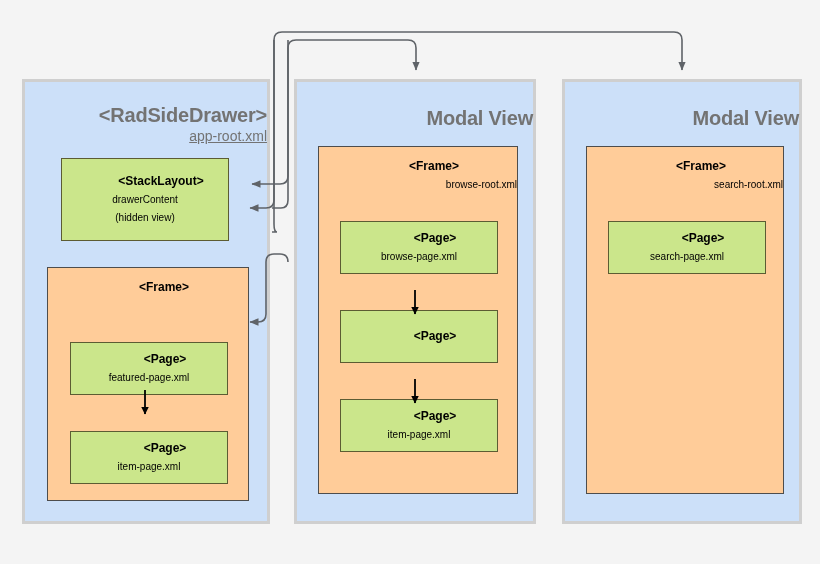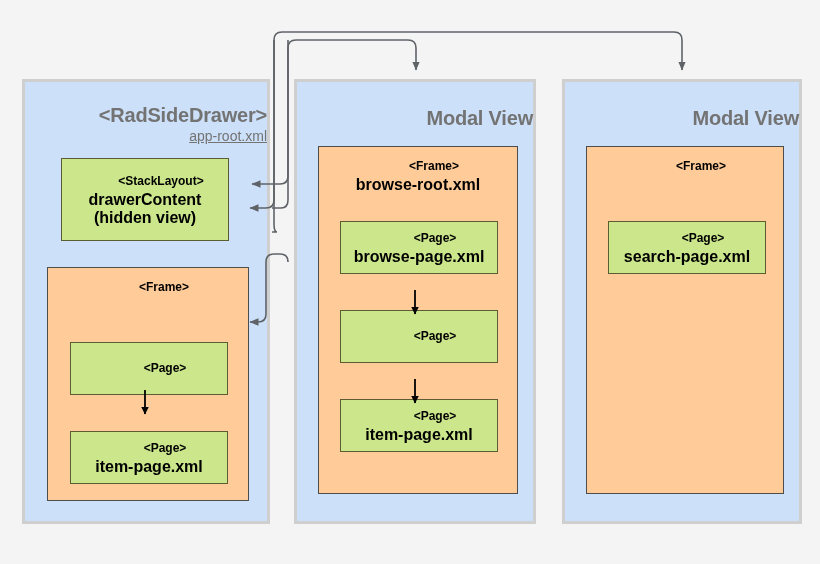--- a/index.html
+++ b/index.html
@@ -71,24 +71,25 @@
   .node .title {
     display: block;
     font-size: 12px;
     font-weight: bold;
     line-height: 19px;
     color: #000;
     padding-left: 32px;
   }
   .node .subtitle {
     display: block;
-    font-size: 16px;
-    font-weight: bold;
+    font-size: 10px;
+    font-weight: normal;
     line-height: 18px;
     color: #000;
+    text-align: right;
   }
   .node.green {
     background: #cbe68b;
     border: 1.6px solid #5c5c33;
   }
   .node.orange {
     background: #ffcc99;
     border: 1.6px solid #4d4d4d;
   }
 
@@ -132,20 +133,21 @@
       <span class="title">&lt;StackLayout&gt;</span>
       <span class="subtitle">drawerContent</span>
       <span class="subtitle">(hidden view)</span>
     </div>
 
     <div class="node orange" id="node-maincontent">
       <span class="title" style="position:absolute;left:0;right:0;top:10px;">&lt;Frame&gt;</span>
 
       <div class="node green" id="node-featured">
         <span class="title">&lt;Page&gt;</span>
+        <span class="subtitle">featured-page.xml</span>
       </div>
 
       <div class="node green" id="node-itempage-left">
         <span class="title">&lt;Page&gt;</span>
         <span class="subtitle">item-page.xml</span>
       </div>
     </div>
   </div>
 
   <div class="column" id="col-browse">
@@ -173,20 +175,21 @@
     </div>
   </div>
 
   <div class="column" id="col-search">
     <div class="col-header">
       <span class="title">Modal View</span>
     </div>
 
     <div class="node orange" id="node-searchroot">
       <span class="title" style="position:absolute;left:0;right:0;top:10px;">&lt;Frame&gt;</span>
+      <span class="subtitle" style="position:absolute;left:0;right:0;top:29px;">search-root.xml</span>
 
       <div class="node green" id="node-searchpage">
         <span class="title">&lt;Page&gt;</span>
         <span class="subtitle">search-page.xml</span>
       </div>
     </div>
   </div>
 
   <svg id="arrows" viewBox="0 0 820 564">
     <defs>

